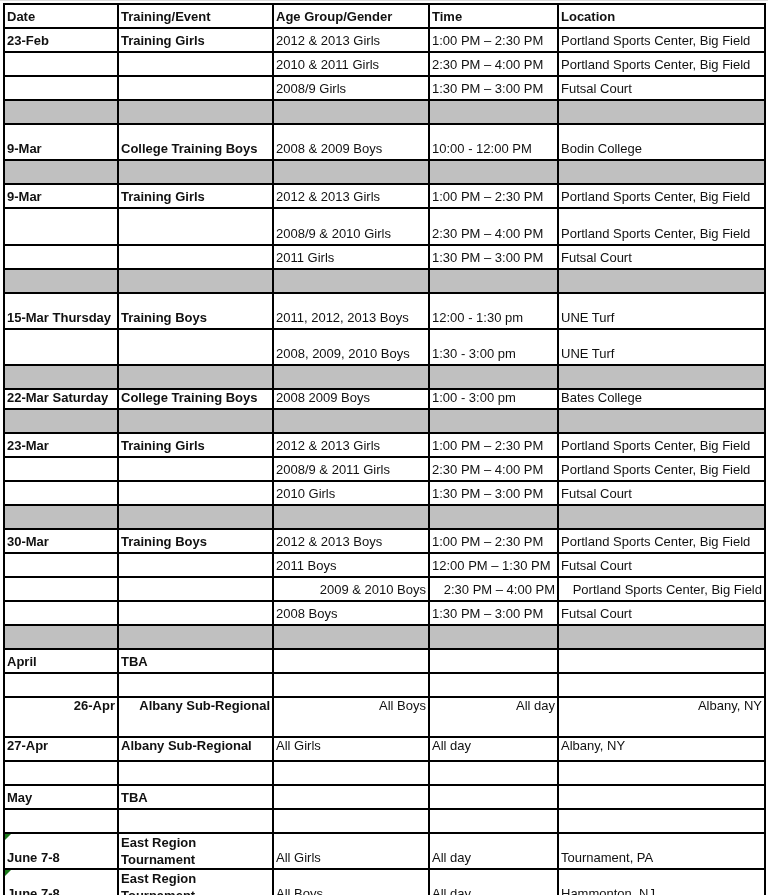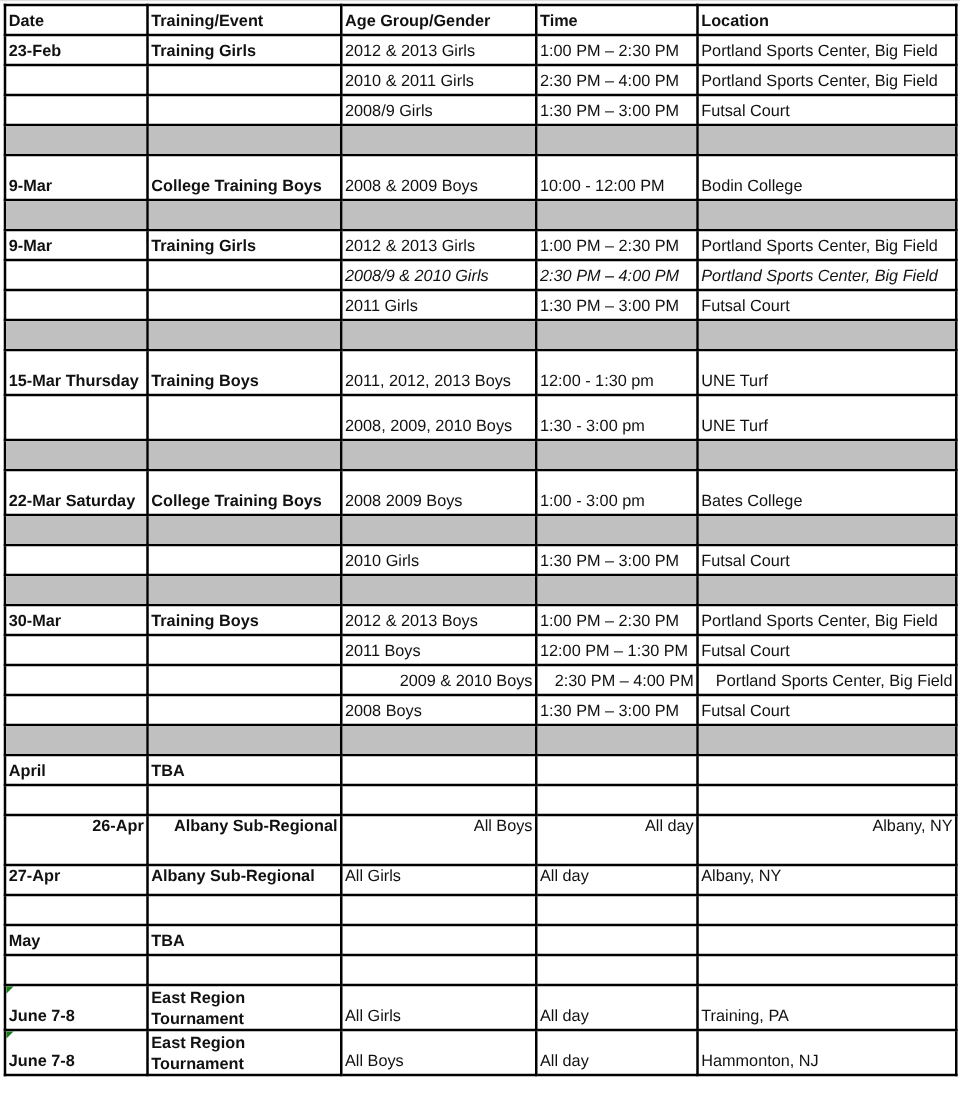--- a/index.html
+++ b/index.html
@@ -80,21 +80,21 @@
         <td></td>
         <td></td>
       </tr>
       <tr style="height: 24px;">
         <td class="b"><span>9-Mar</span></td>
         <td class="b"><span>Training Girls</span></td>
         <td><span>2012 &amp; 2013 Girls</span></td>
         <td><span>1:00 PM – 2:30 PM</span></td>
         <td><span>Portland Sports Center, Big Field</span></td>
       </tr>
-      <tr style="height: 24px; font-style: italic;">
+      <tr style="height: 37px;">
         <td class="b"><span></span></td>
         <td class="b"><span></span></td>
         <td><span>2008/9 &amp; 2010 Girls</span></td>
         <td><span>2:30 PM – 4:00 PM</span></td>
         <td><span>Portland Sports Center, Big Field</span></td>
       </tr>
       <tr style="height: 24px;">
         <td class="b"><span></span></td>
         <td class="b"><span></span></td>
         <td><span>2011 Girls</span></td>
@@ -122,33 +122,47 @@
         <td><span>1:30 - 3:00 pm</span></td>
         <td><span>UNE Turf</span></td>
       </tr>
       <tr class="gray" style="height: 24px;">
         <td class="b"></td>
         <td class="b"></td>
         <td></td>
         <td></td>
         <td></td>
       </tr>
-      <tr style="height: 36px; padding-left: 36px;">
+      <tr style="height: 20px; padding-left: 36px;">
         <td class="b"><span>22-Mar Saturday</span></td>
         <td class="b"><span>College Training Boys</span></td>
         <td><span>2008 2009 Boys</span></td>
         <td><span>1:00 - 3:00 pm</span></td>
         <td><span>Bates College</span></td>
       </tr>
       <tr class="gray" style="height: 24px;">
         <td class="b"></td>
         <td class="b"></td>
         <td></td>
         <td></td>
         <td></td>
+      </tr>
+      <tr style="height: 24px;">
+        <td class="b"><span>23-Mar</span></td>
+        <td class="b"><span>Training Girls</span></td>
+        <td><span>2012 &amp; 2013 Girls</span></td>
+        <td><span>1:00 PM – 2:30 PM</span></td>
+        <td><span>Portland Sports Center, Big Field</span></td>
+      </tr>
+      <tr style="height: 24px;">
+        <td class="b"><span></span></td>
+        <td class="b"><span></span></td>
+        <td><span>2008/9 &amp; 2011 Girls</span></td>
+        <td><span>2:30 PM – 4:00 PM</span></td>
+        <td><span>Portland Sports Center, Big Field</span></td>
       </tr>
       <tr style="height: 24px;">
         <td class="b"><span></span></td>
         <td class="b"><span></span></td>
         <td><span>2010 Girls</span></td>
         <td><span>1:30 PM – 3:00 PM</span></td>
         <td><span>Futsal Court</span></td>
       </tr>
       <tr class="gray" style="height: 24px;">
         <td class="b"></td>
@@ -239,21 +253,21 @@
         <td class="b"><span></span></td>
         <td><span></span></td>
         <td><span></span></td>
         <td><span></span></td>
       </tr>
       <tr style="height: 36px;">
         <td class="b"><span class="flag"></span><span>June 7-8</span></td>
         <td class="b wrap"><span>East Region Tournament</span></td>
         <td><span>All Girls</span></td>
         <td><span>All day</span></td>
-        <td><span>Training, PA</span></td>
+        <td><span>Tournament, PA</span></td>
       </tr>
       <tr style="height: 36px;">
         <td class="b"><span class="flag"></span><span>June 7-8</span></td>
         <td class="b wrap"><span>East Region Tournament</span></td>
         <td><span>All Boys</span></td>
         <td><span>All day</span></td>
         <td><span>Hammonton, NJ</span></td>
       </tr>
     </tbody>
 </table>

